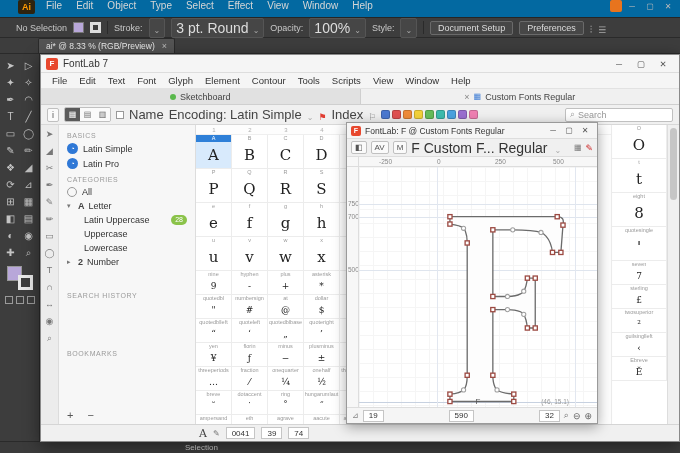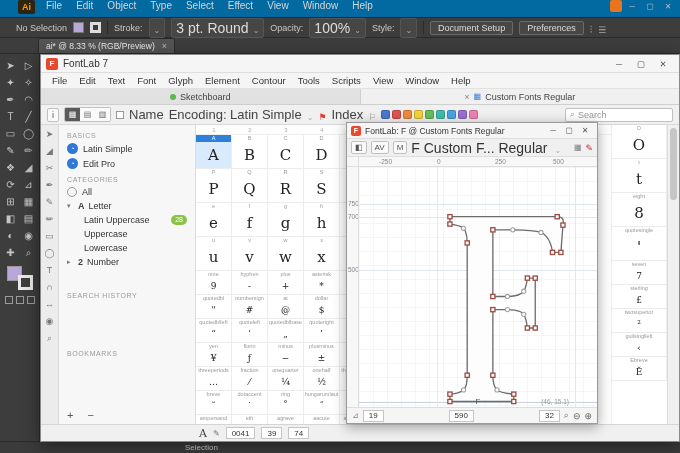--- a/index.html
+++ b/index.html
@@ -341,21 +341,21 @@
 
     <div class="fl-sidebar">
       <div class="sb-header">BASICS</div>
       <div>
           <div class="sb-item">
             <div class="sb-ic">◔</div>
             <div class="sb-lb">Latin Simple</div>
           </div>
           <div class="sb-item">
             <div class="sb-ic">◔</div>
-            <div class="sb-lb">Edit Pro</div>
+            <div class="sb-lb">Latin Pro</div>
           </div>
         </div>
       <div class="sb-header">CATEGORIES</div>
       <div class="sb-item">
         <span class="sb-allic"></span>
         <span class="sb-lb">All</span>
       </div>
       <div class="sb-group">
         <span class="sb-arrow">▾</span>
         <span class="sb-gic">A</span>

